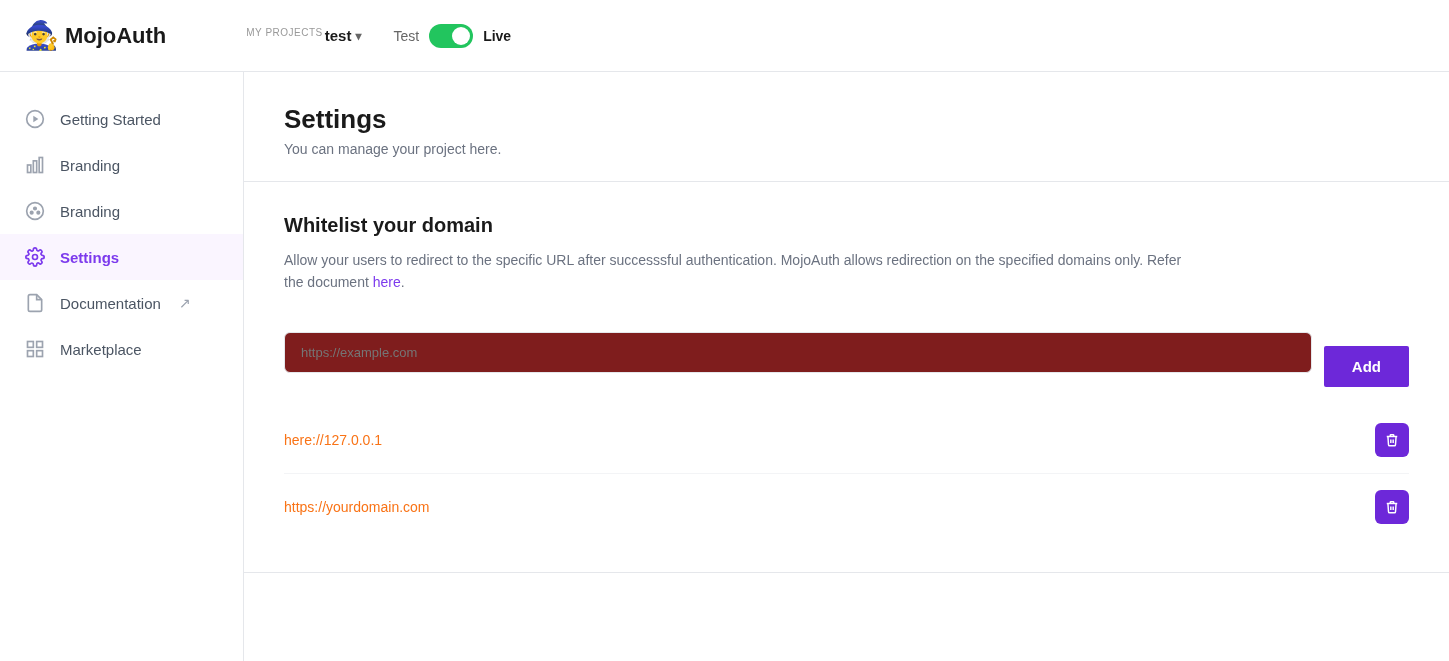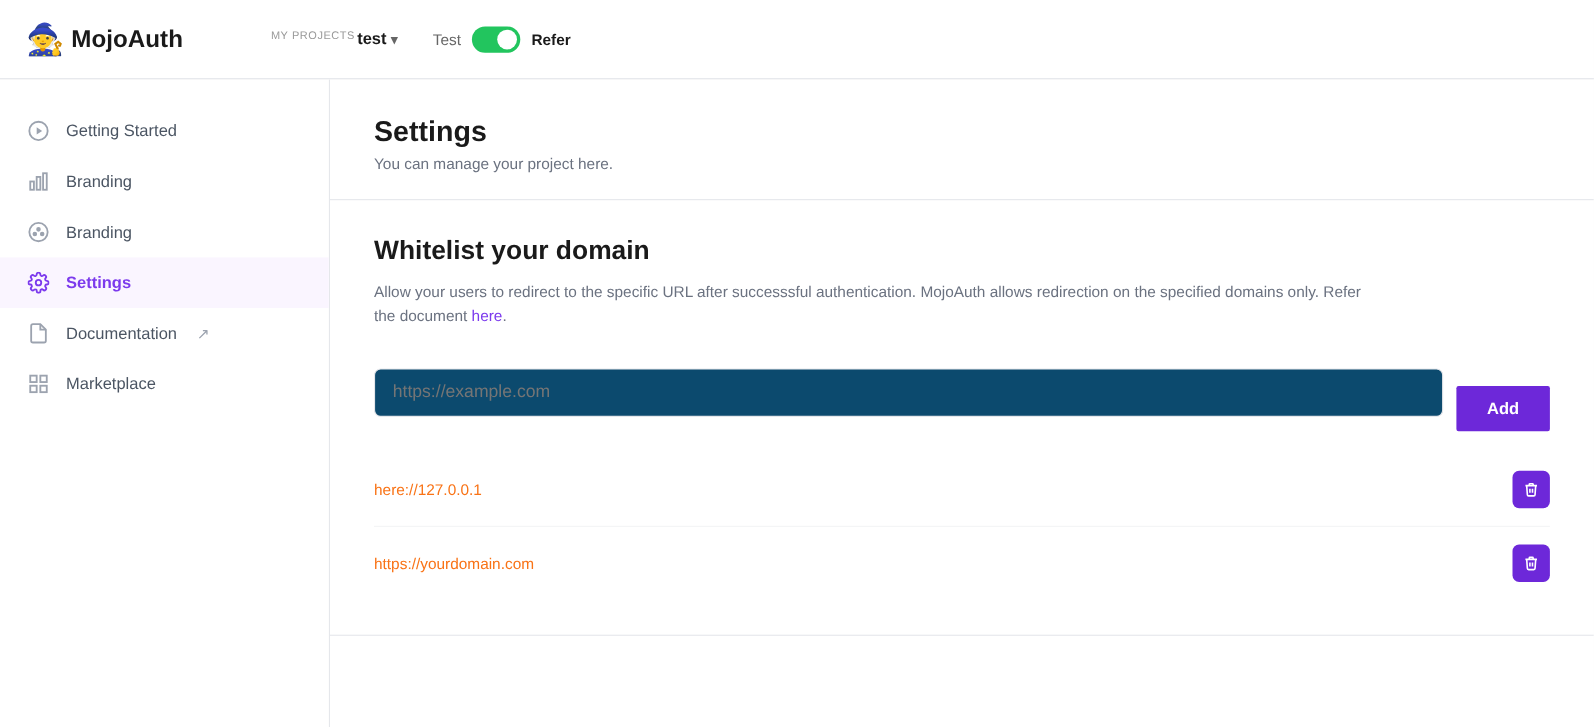--- a/index.html
+++ b/index.html
@@ -40,21 +40,21 @@
       position: absolute; top: 3px; right: 3px;
       width: 18px; height: 18px; background: #fff; border-radius: 50%;
     }
     .env-live { font-size: 14px; font-weight: 600; color: #1a1a1a; }
 
     
     .layout { display: flex; flex: 1; overflow: hidden; }
 
     
     .sidebar {
-      width: 300px; background: #fff; border-right: 1px solid #e5e7eb;
+      width: 244px; background: #fff; border-right: 1px solid #e5e7eb;
       padding: 24px 0; flex-shrink: 0; overflow-y: auto;
     }
     .nav-item {
       display: flex; align-items: center; gap: 14px;
       padding: 12px 24px; cursor: pointer; color: #4b5563;
       font-size: 15px; transition: background 0.15s;
     }
     .nav-item.active {
       color: #7c3aed; font-weight: 600; background: #faf5ff;
     }
@@ -76,35 +76,35 @@
       font-size: 26px; font-weight: 700; color: #1a1a1a; margin-bottom: 6px;
     }
     .page-subtitle {
       font-size: 14px; color: #6b7280;
     }
     .section {
       padding: 32px 40px;
       border-bottom: 1px solid #e5e7eb;
     }
     .section-title {
-      font-size: 24px; font-weight: 700; color: #1a1a1a; margin-bottom: 12px;
+      font-size: 20px; font-weight: 700; color: #1a1a1a; margin-bottom: 12px;
     }
     .section-desc {
       font-size: 14px; color: #6b7280; margin-bottom: 24px; line-height: 1.6; max-width: 900px;
     }
     .section-desc a {
       color: #7c3aed; text-decoration: none;
     }
     .input-row {
       display: flex; gap: 12px; align-items: center; margin-bottom: 20px;
     }
     .domain-input {
       flex: 1; padding: 12px 16px; border: 1px solid #e5e7eb;
-      border-radius: 6px; font-size: 16px; color: #9ca3af;
-      background: #0c4a6e; outline: none;
+      border-radius: 6px; font-size: 13px; color: #9ca3af;
+      background: #7f1d1d; outline: none;
     }
     .add-btn {
       padding: 12px 28px; background: #6d28d9; color: #fff;
       border: none; border-radius: 2px; font-size: 15px; font-weight: 600;
       cursor: pointer; white-space: nowrap; margin-top: 28px;
     }
     .domain-list { display: flex; flex-direction: column; gap: 0; }
     .domain-item {
       display: flex; align-items: center; justify-content: space-between;
       padding: 16px 0; border-bottom: 1px solid #f3f4f6;
@@ -134,21 +134,21 @@
     <div class="project-name">
       <span>test</span>
       <span class="chevron">▾</span>
     </div>
   </div>
   <div class="env-toggle">
     <span class="env-label">Test</span>
     <div class="toggle-switch">
       <div class="toggle-knob"></div>
     </div>
-    <span class="env-live">Refer</span>
+    <span class="env-live">Live</span>
   </div>
 </header>
 
 <div class="layout">
 
   <nav class="sidebar">
 
     <div class="nav-item">
       <span class="nav-icon">
         <svg width="20" height="20" viewBox="0 0 24 24" fill="none" stroke="#9ca3af" stroke-width="2">

